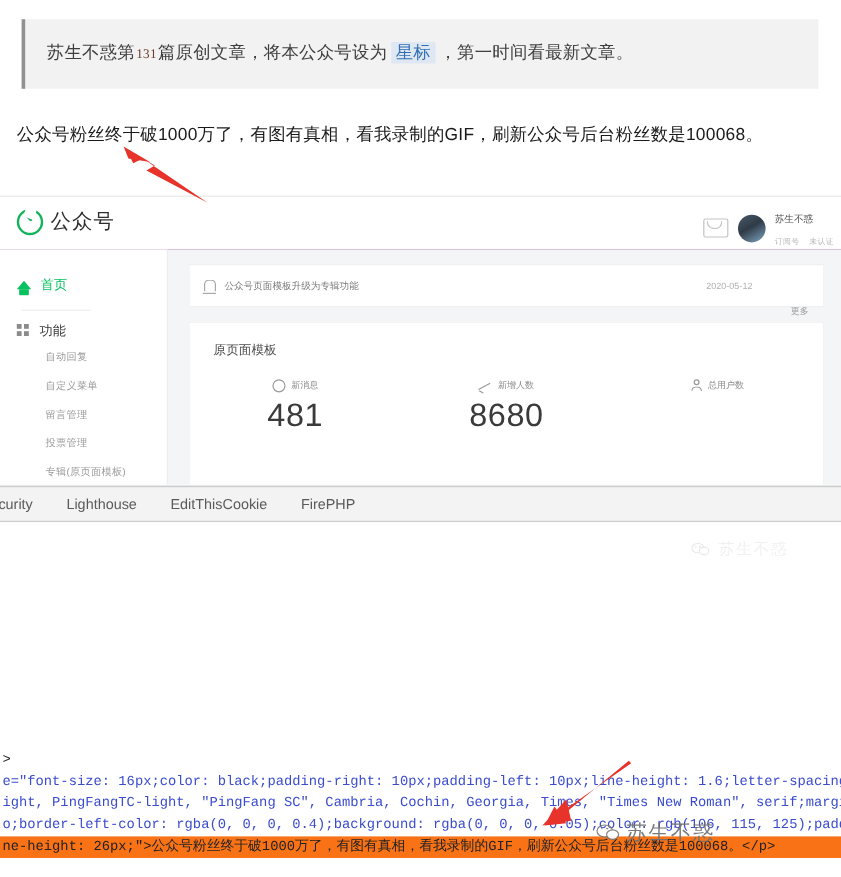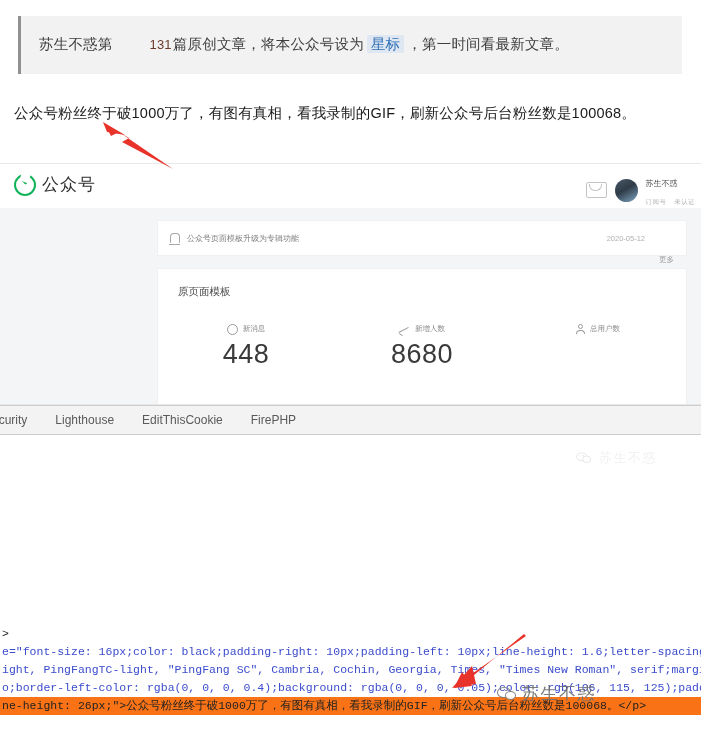--- a/index.html
+++ b/index.html
@@ -42,24 +42,23 @@
     padding-left: 18px;
     padding-right: 10px;
     font-size: 14.5px;
     line-height: 1.6;
     color: #3e3e3e;
     letter-spacing: 0.2px;
     white-space: nowrap;
   }
   .bq-num {
     color: #6b3a2a;
-    font-family: Liberation Sans, sans-serif;
-    font-size: 13px;
+    font-family: Liberation Serif, serif;
+    font-size: 11px;
     padding: 0 1px;
-    margin-left: 36px;
   }
   .bq-star {
     color: #2f6fb5;
     background: #dfe8f2;
     padding: 1px 4px;
     margin: 11px 3px;
     border-radius: 1px;
   }
 
   .para {
@@ -251,42 +250,42 @@
   .mp-bell::after {
     content: "";
     position: absolute;
     left: -2.5px; bottom: -2px;
     width: 11px; height: 1.1px;
     background: #a8a8a8;
   }
   .mp-notice-text { font-size: 8px; color: #7b7b7b; }
   .mp-notice-right {
     margin-left: auto;
-    display: flex; align-items: center; gap: 14px;
+    display: flex; align-items: center; gap: 32px;
   }
   .mp-notice-date { font-size: 7.5px; color: #b0b0b0; font-family: "Liberation Sans", sans-serif; }
   .mp-notice-more { font-size: 7.5px; color: #a0a0a0; margin-top: 43px; }
 
   .mp-card {
     position: absolute;
     left: 18px; top: 60px; right: 14px; bottom: 0;
     background: #fff;
     border: 1px solid #f0f0f0;
     border-bottom: none;
     box-sizing: border-box;
   }
   .mp-card-title {
     position: absolute;
     left: 20px; top: 16px;
     font-size: 10.5px;
     color: #4a4a4a;
   }
   .mp-stats {
     position: absolute;
-    left: 0; right: 0; top: 54px;
+    left: 0; right: 0; top: 46px;
     display: flex;
   }
   .mp-stat { flex: 1; text-align: center; }
   .mp-stat-head {
     display: flex;
     align-items: center;
     justify-content: center;
     gap: 5px;
     height: 12px;
   }
@@ -440,20 +439,44 @@
         <span class="mp-avatar"></span>
         <span class="mp-acct">
           <span class="mp-acct-name">苏生不惑</span><br>
           <span class="mp-acct-sub"><span>订阅号</span><span class="sep"></span><span>未认证</span></span>
         </span>
       </div>
     </div>
 
     <div class="mp-body">
 
+      <div class="mp-sidebar">
+        <div class="mp-nav-home">
+          <span class="mp-home-icon"></span>
+          <span class="mp-nav-home-label">首页</span>
+        </div>
+        <div class="mp-divider"></div>
+        <div class="mp-nav-func">
+          <span class="mp-grid-icon">
+              <i></i>
+              <i></i>
+              <i></i>
+              <i></i>
+            </span>
+          <span class="mp-nav-func-label">功能</span>
+        </div>
+        <div class="mp-sub">
+          <div class="mp-sub-item">自动回复</div>
+          <div class="mp-sub-item">自定义菜单</div>
+          <div class="mp-sub-item">留言管理</div>
+          <div class="mp-sub-item">投票管理</div>
+          <div class="mp-sub-item">专辑(原页面模板)</div>
+
+        </div>
+      </div>
 
       <div class="mp-content">
 
         <div class="mp-notice">
           <span class="mp-bell"></span>
           <span class="mp-notice-text">公众号页面模板升级为专辑功能</span>
           <span class="mp-notice-right">
             <span class="mp-notice-date">2020-05-12</span>
             <span class="mp-notice-more">更多</span>
           </span>
@@ -461,21 +484,21 @@
 
         <div class="mp-card">
           <div class="mp-card-title">原页面模板</div>
           <div class="mp-stats">
 
             <div class="mp-stat">
               <div class="mp-stat-head">
                 <span class="ic-circle"></span>
                 <span class="mp-stat-label">新消息</span>
               </div>
-              <div class="mp-stat-value">448</div>
+              <div class="mp-stat-value">481</div>
             </div>
 
             <div class="mp-stat">
               <div class="mp-stat-head">
                 <span class="ic-trend"></span>
                 <span class="mp-stat-label">新增人数</span>
               </div>
               <div class="mp-stat-value">8680</div>
             </div>
 

